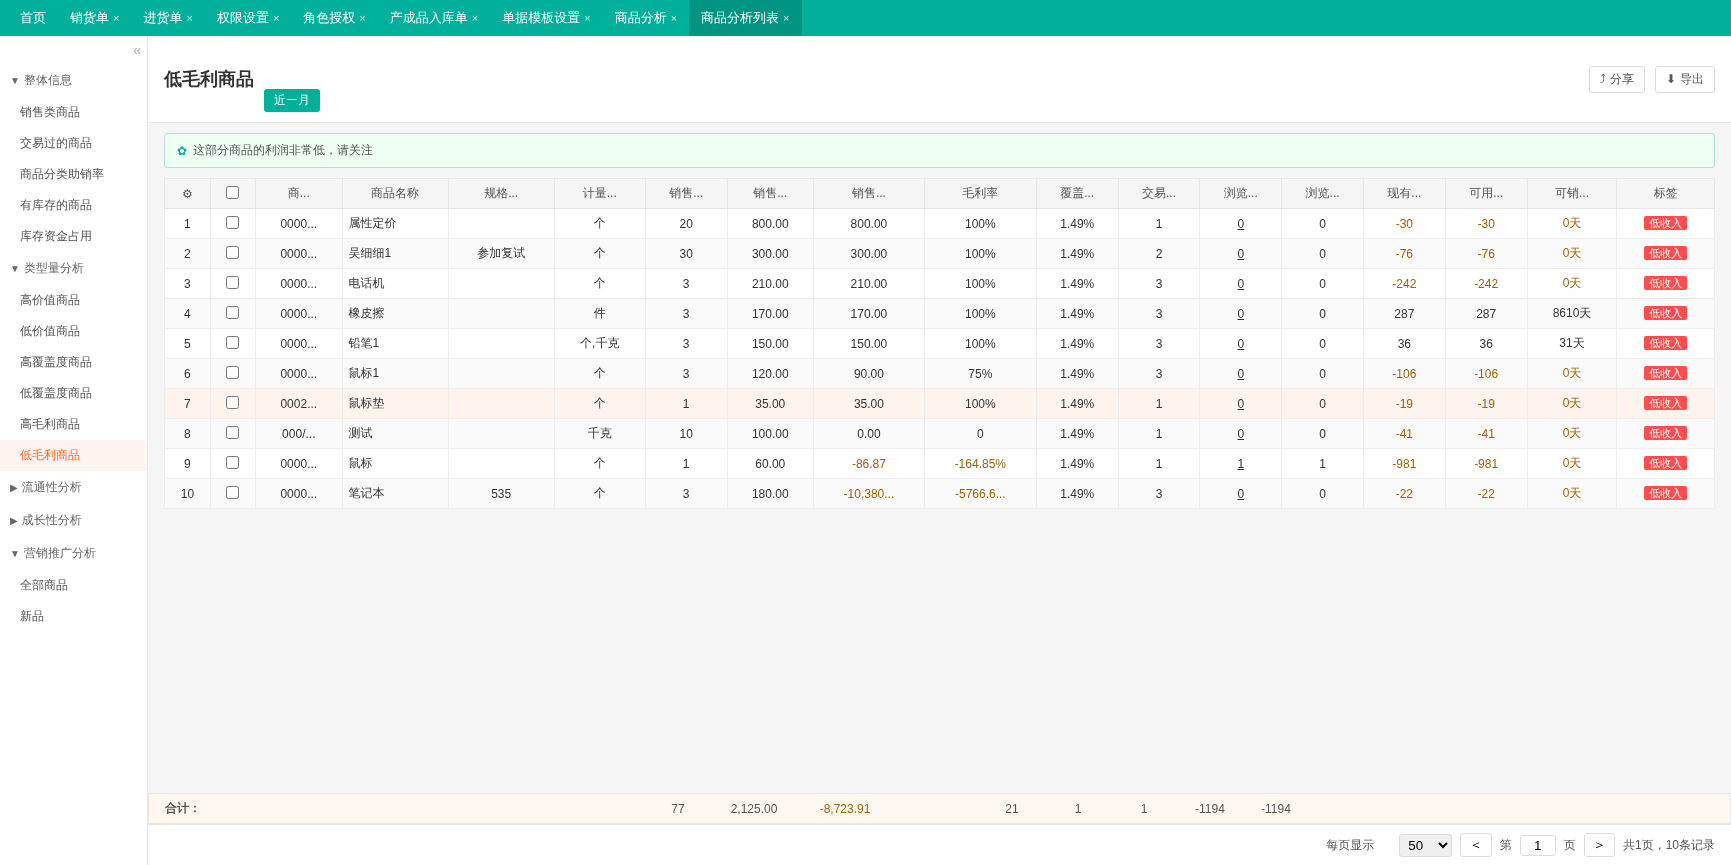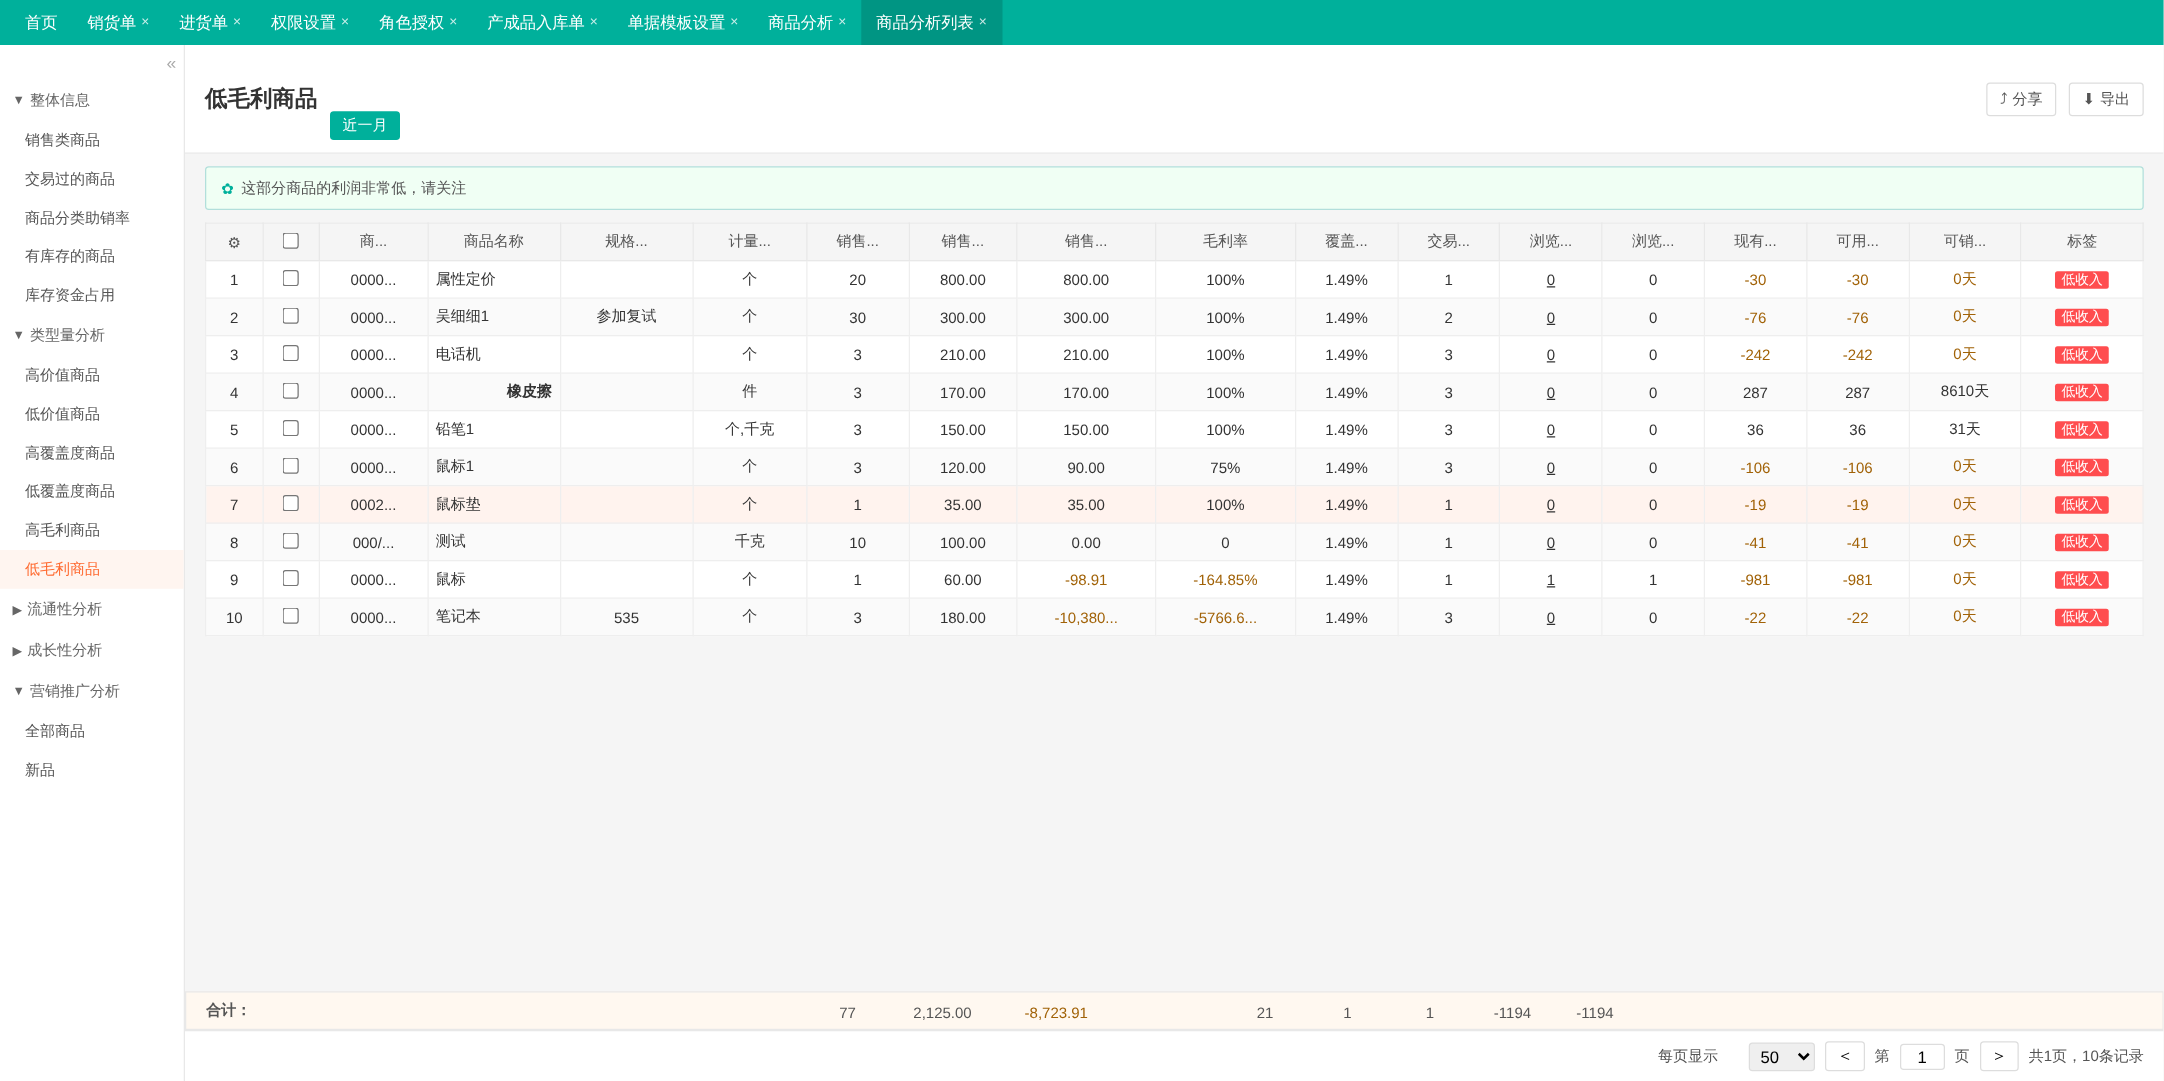--- a/index.html
+++ b/index.html
@@ -161,21 +161,21 @@
     }
     .underline { text-decoration: underline; cursor: pointer; }
     .text-red { color: #a16207; }
 
     
     .table-footer {
       background: #fff8f0;
       border: 1px solid #e8e8e8;
       padding: 6px 16px;
       display: flex;
-      align-items: flex-end;
+      align-items: center;
       font-size: 12px;
       color: #555;
     }
 
     
     .pagination-bar {
       background: #fff;
       border-top: 1px solid #e8e8e8;
       padding: 8px 16px;
       display: flex;
@@ -402,21 +402,21 @@
       <td>0</td>
       <td class="text-red">-242</td>
       <td class="text-red">-242</td>
       <td class="text-red">0天</td>
       <td><span class="tag-badge">低收入</span></td>
     </tr>
             <tr>
       <td>4</td>
       <td><input type="checkbox" style=""></td>
       <td>0000...</td>
-      <td style="text-align:right;font-weight:bold;">橡皮擦</td>
+      <td style="text-align:left;">橡皮擦</td>
       <td></td>
       <td>件</td>
       <td>3</td>
       <td>170.00</td>
       <td class="">170.00</td>
       <td class="">100%</td>
       <td>1.49%</td>
       <td>3</td>
       <td class="underline">0</td>
       <td>0</td>
@@ -507,21 +507,21 @@
     </tr>
             <tr>
       <td>9</td>
       <td><input type="checkbox" style=""></td>
       <td>0000...</td>
       <td style="text-align:left;">鼠标</td>
       <td></td>
       <td>个</td>
       <td>1</td>
       <td>60.00</td>
-      <td class="text-red">-98.91</td>
+      <td class="text-red">-86.87</td>
       <td class="text-red">-164.85%</td>
       <td>1.49%</td>
       <td>1</td>
       <td class="underline">1</td>
       <td>1</td>
       <td class="text-red">-981</td>
       <td class="text-red">-981</td>
       <td class="text-red">0天</td>
       <td><span class="tag-badge">低收入</span></td>
     </tr>

